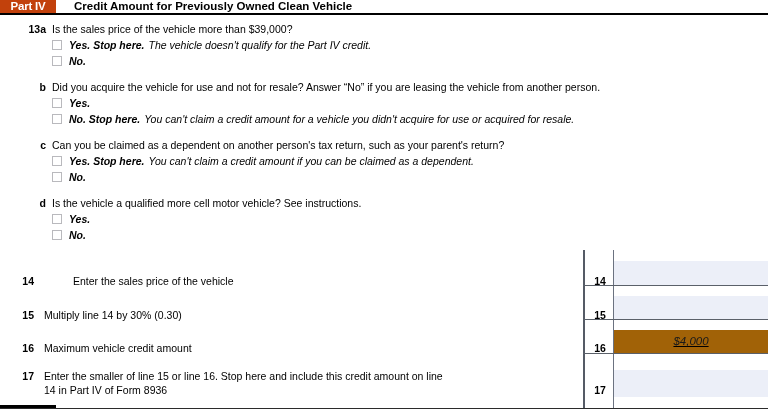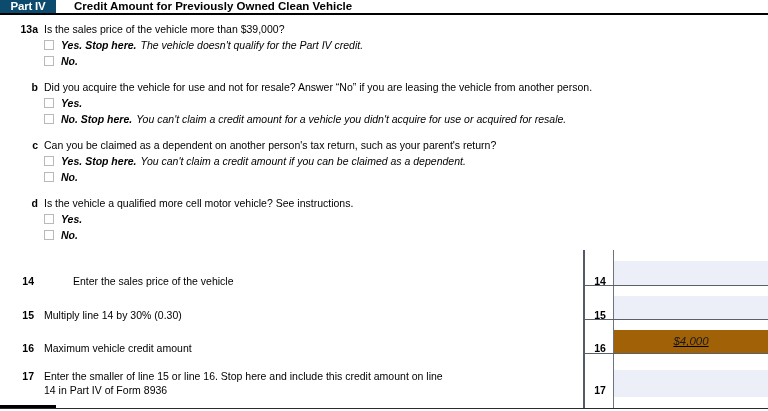--- a/index.html
+++ b/index.html
@@ -23,40 +23,40 @@
     width: 768px;
     height: 15px;
     border-bottom: 2px solid #000;
     box-sizing: border-box;
   }
   .part-tag {
     position: absolute;
     left: 0; top: 0;
     width: 56px;
     height: 13px;
-    background: #0c4a6e;
+    background: #c2410c;
     color: #fff;
     font-size: 11.5px;
     font-weight: bold;
     line-height: 13px;
     text-align: center;
     letter-spacing: -0.2px;
   }
   .part-title {
     position: absolute;
     left: 74px; top: 0;
     height: 13px;
     line-height: 13px;
     font-size: 11.5px;
     font-weight: bold;
     white-space: nowrap;
   }
 
   
-  .q-block { position: absolute; left: 0; width: 608px; }
+  .q-block { position: absolute; left: 8px; width: 608px; }
   .q-row { position: relative; height: 16px; }
   .q-label {
     position: absolute;
     left: 0; top: 0;
     width: 38px;
     text-align: right;
     font-size: 10.5px;
     font-weight: bold;
     line-height: 16px;
   }

